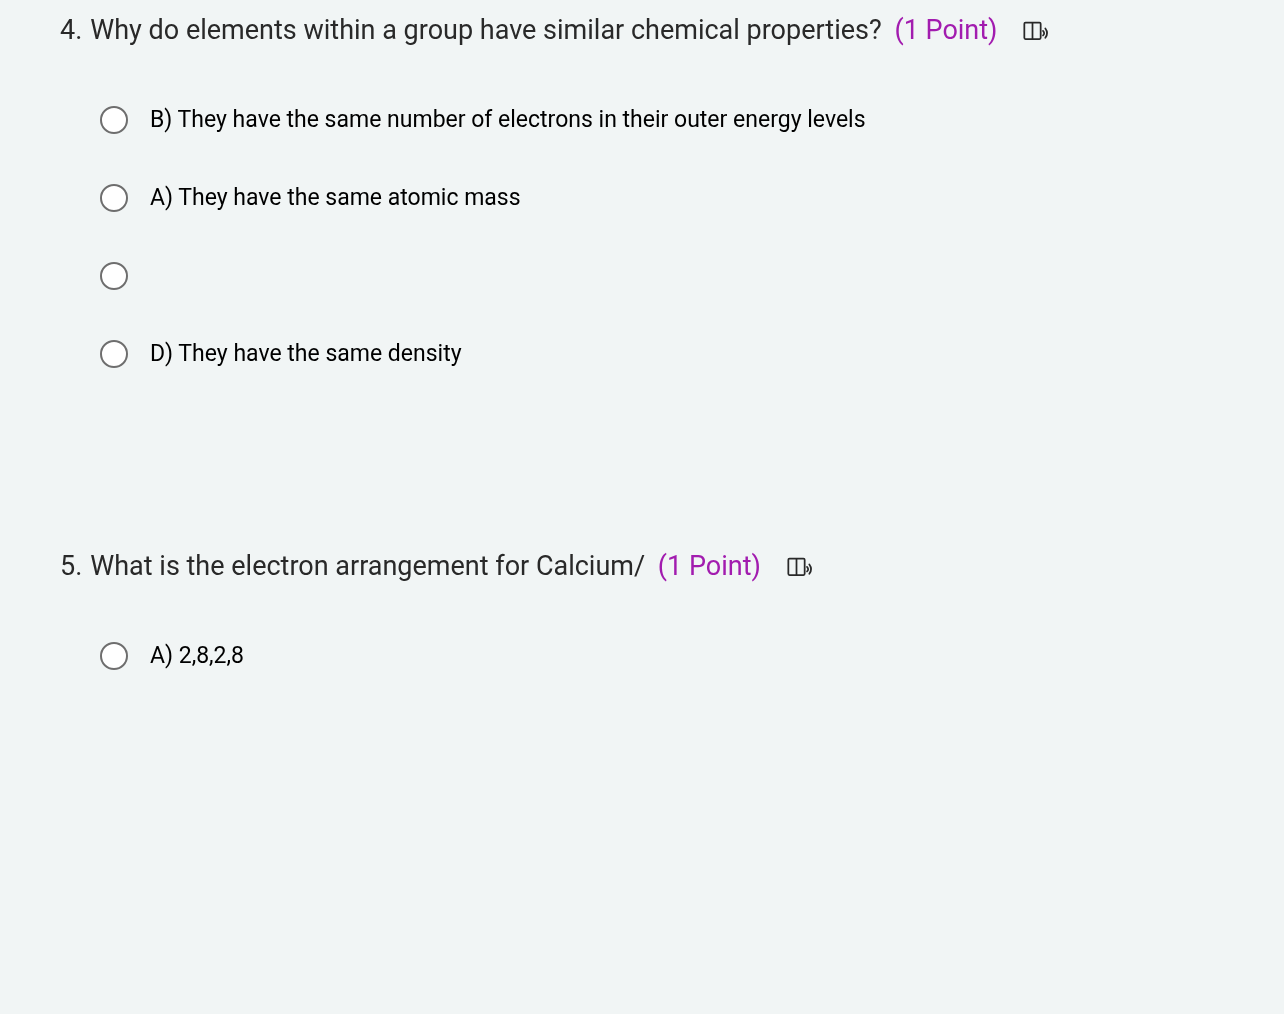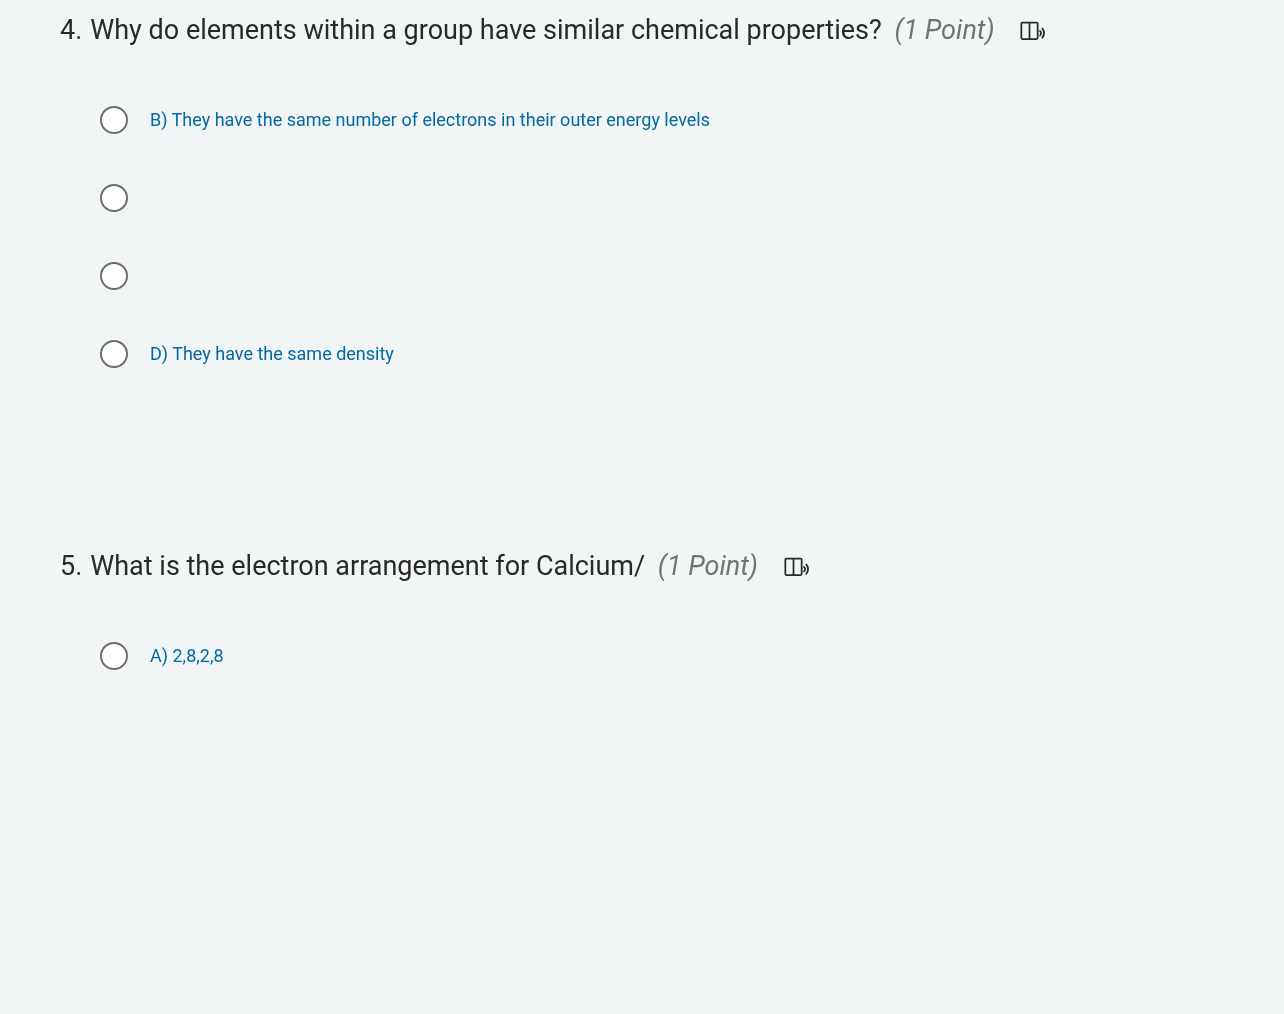--- a/index.html
+++ b/index.html
@@ -27,23 +27,22 @@
     }
     .question-number {
       margin-right: 8px;
       color: #292929;
     }
     .question-text {
       color: #292929;
       flex: 1;
     }
     .points {
-      color: #737373;
+      color: #a21caf;
       margin-left: 6px;
-      font-style: italic;
     }
     .reader-icon {
       display: inline-flex;
       align-items: center;
       margin-left: 18px;
       vertical-align: middle;
     }
     .reader-icon svg {
       width: 28px;
       height: 28px;
@@ -63,22 +62,22 @@
     .radio-circle {
       width: 28px;
       height: 28px;
       border: 2px solid #6e6e6e;
       border-radius: 50%;
       margin-right: 22px;
       flex-shrink: 0;
       background: #fff;
     }
     .option-label {
-      font-size: 18px;
-      color: #0369a1;
+      font-size: 23px;
+      color: #000000;
     }
     .question-5 {
       padding-top: 120px;
     }
   </style>
 </head>
 <body>
 
 <div class="question-block">
   <div class="question-header">
@@ -96,20 +95,21 @@
       </span>
     </span>
   </div>
   <div class="options">
     <div class="option">
       <div class="radio-circle"></div>
       <span class="option-label">B) They have the same number of electrons in their outer energy levels</span>
     </div>
     <div class="option">
       <div class="radio-circle"></div>
+      <span class="option-label">A) They have the same atomic mass</span>
     </div>
     <div class="option">
       <div class="radio-circle"></div>
     </div>
     <div class="option">
       <div class="radio-circle"></div>
       <span class="option-label">D) They have the same density</span>
     </div>
   </div>
 </div>

